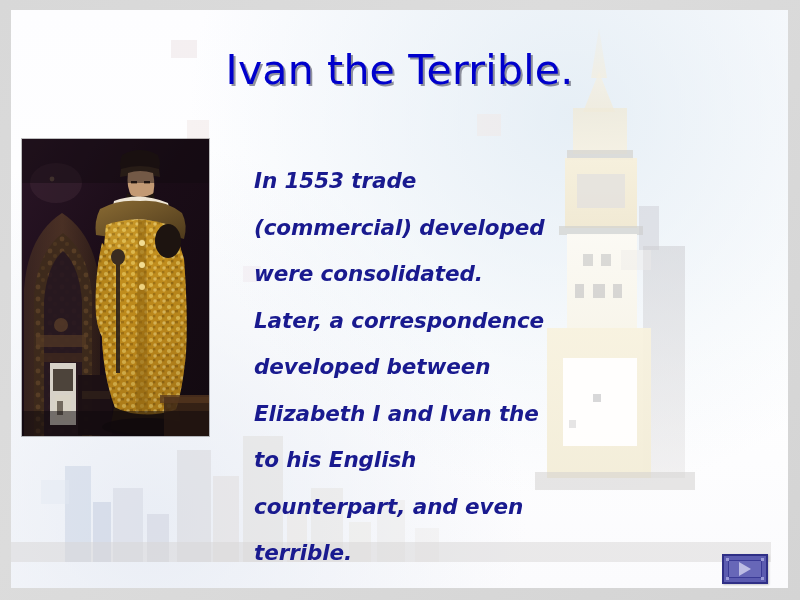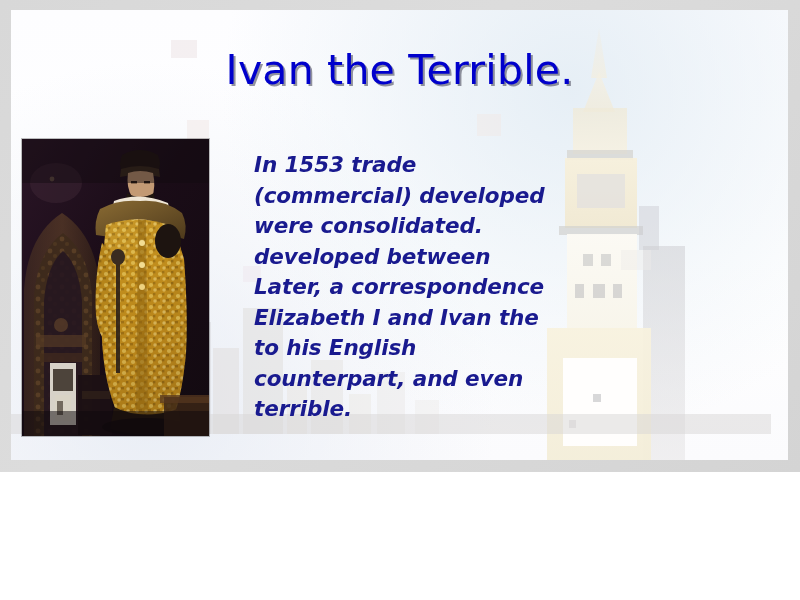--- a/index.html
+++ b/index.html
@@ -12,21 +12,21 @@
     width: 800px;
     height: 600px;
     overflow: hidden;
     font-family: "DejaVu Sans", "Liberation Sans", sans-serif;
   }
 
   
   .slide-frame {
     position: relative;
     width: 800px;
-    height: 472px;
+    height: 600px;
     box-sizing: border-box;
     background: linear-gradient(135deg, #d8d8d8 0%, #dcdcdc 40%, #d4d4d4 100%);
     padding: 10px 12px 12px 11px;
   }
 
   .slide {
     position: relative;
     width: 100%;
     height: 100%;
     box-sizing: border-box;
@@ -209,21 +209,21 @@
     top: 140px;
     width: 336px;
     font-family: "DejaVu Sans", "Liberation Sans", sans-serif;
     font-size: 21.5px;
     font-style: italic;
     font-weight: bold;
     line-height: 30.5px;
     color: #191a8f;
     letter-spacing: -0.1px;
   }
-  .bodytext .ln { display: block; white-space: nowrap; }
+  .bodytext .ln { display: block; white-space: nowrap; margin-top: 16px; }
 
   
   .nav-next {
     position: absolute;
     left: 711px;
     top: 544px;
     width: 46px;
     height: 30px;
     background: #5b5bb0;
     border: 2px solid #2f2f86;
@@ -419,22 +419,22 @@
         <path d="M0 0 H187 V297 H0 Z" fill="none"></path>
         <rect x="0" y="0" width="187" height="44" fill="#120a10" opacity="0.45"></rect>
         <rect x="0" y="272" width="187" height="25" fill="#0d070b" opacity="0.5"></rect>
       </svg>
     </div>
 
     <div class="bodytext">
       <span class="ln">In 1553 trade</span>
       <span class="ln">(commercial) developed</span>
       <span class="ln">were consolidated.</span>
+      <span class="ln">Later, a correspondence</span>
       <span class="ln">developed between</span>
-      <span class="ln">Later, a correspondence</span>
       <span class="ln">Elizabeth I and Ivan the</span>
       <span class="ln">to his English</span>
       <span class="ln">counterpart, and even</span>
       <span class="ln">terrible.</span>
     </div>
 
     <div class="nav-next">
       <span class="corner c-tl"></span>
       <span class="corner c-tr"></span>
       <span class="corner c-bl"></span>

